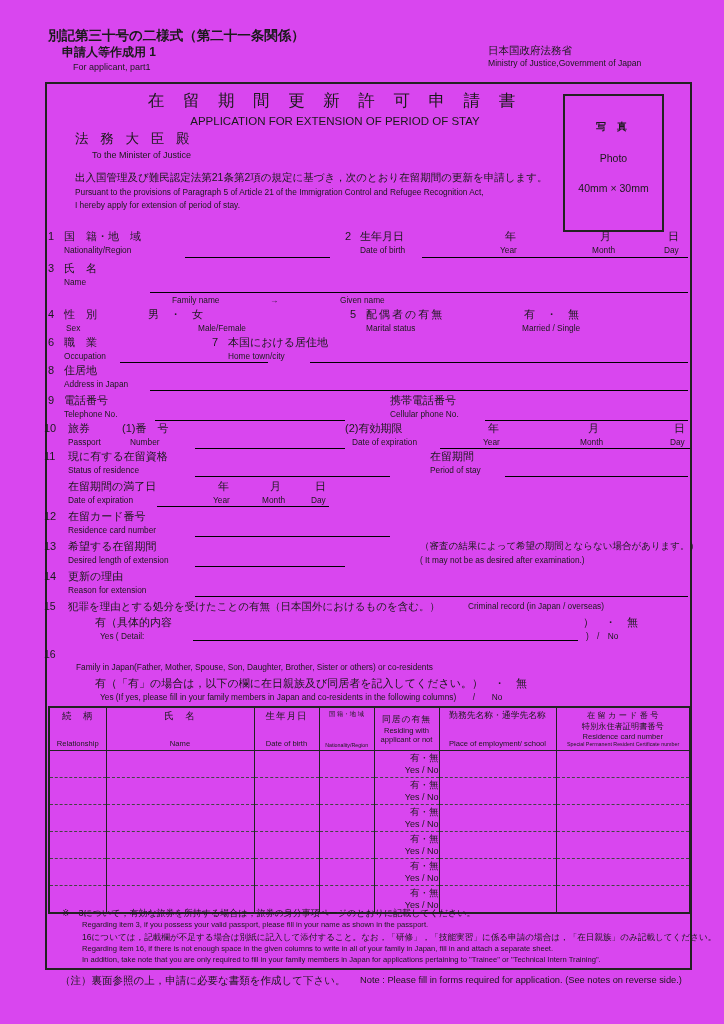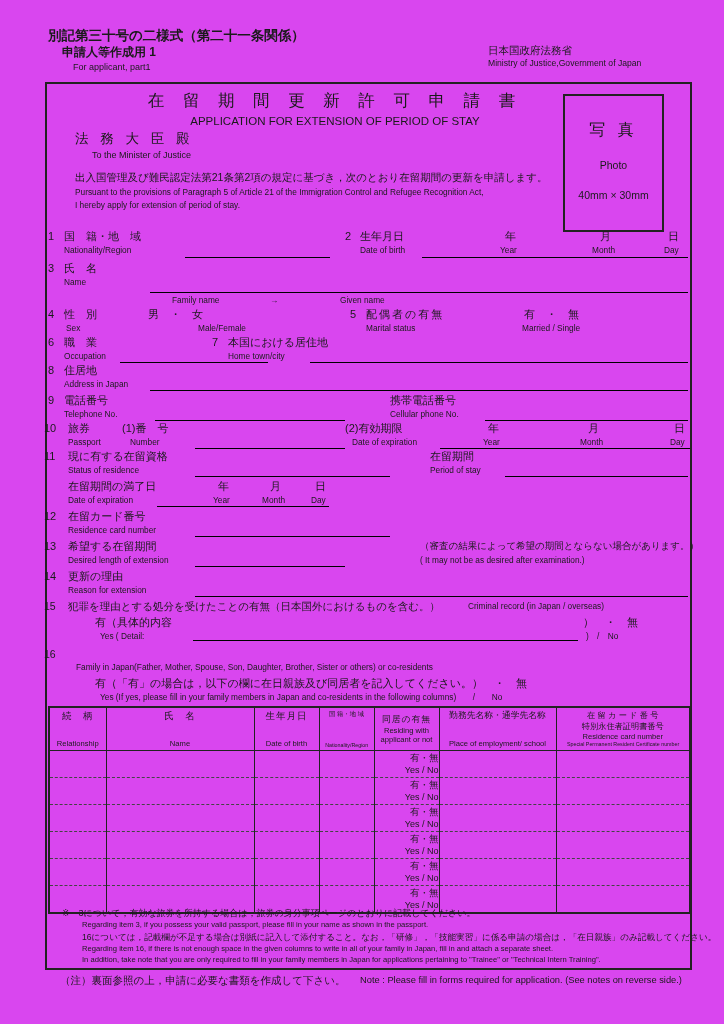--- a/index.html
+++ b/index.html
@@ -17,21 +17,21 @@
   .f8{font-size:8.3px;}
   .f75{font-size:7.6px;}
   .ls2{letter-spacing:2px;}
   .ls4{letter-spacing:4px;}
   .ls7{letter-spacing:7px;}
   .ul{position:absolute;border-bottom:1px solid #000;}
   .box{position:absolute;left:45px;top:82px;width:643px;height:884px;border:2px solid #222;}
   .titlewrap{position:absolute;left:45px;top:90px;width:580px;text-align:center;}
   .photo{position:absolute;left:563px;top:94px;width:97px;height:134px;border:2px solid #222;
          display:flex;flex-direction:column;align-items:center;text-align:center;}
-  .photo .pjp{margin-top:24px;font-size:16px;letter-spacing:4px;font-weight:normal;}
+  .photo .pjp{margin-top:24px;font-size:10px;letter-spacing:4px;font-weight:bold;}
   .photo .pen{margin-top:18px;font-size:10.5px;}
   .photo .psz{margin-top:18px;font-size:10.5px;}
   table.fam{position:absolute;left:48px;top:706px;border-collapse:collapse;table-layout:fixed;
             width:641px;border:2px solid #222;}
   table.fam th,table.fam td{border-left:1px solid #222;border-right:1px solid #222;padding:0;margin:0;}
   table.fam thead th{border-bottom:1.5px solid #222;height:42px;vertical-align:top;font-weight:normal;}
   table.fam tbody td{height:26px;}
   table.fam tbody tr + tr td{border-top:1px dashed #444;}
   .thflex{display:flex;flex-direction:column;justify-content:space-between;height:42px;
           align-items:center;text-align:center;padding:2px 0 2px 0;box-sizing:border-box;}

